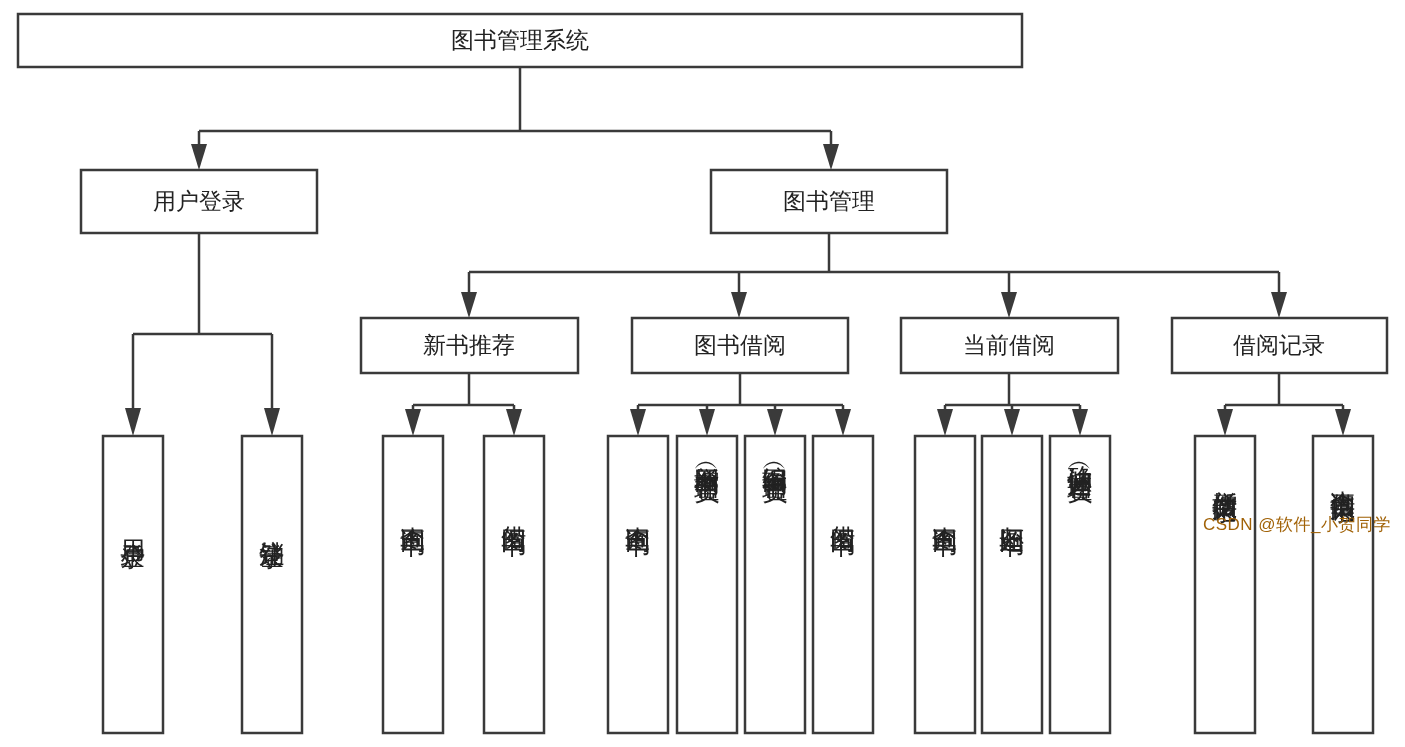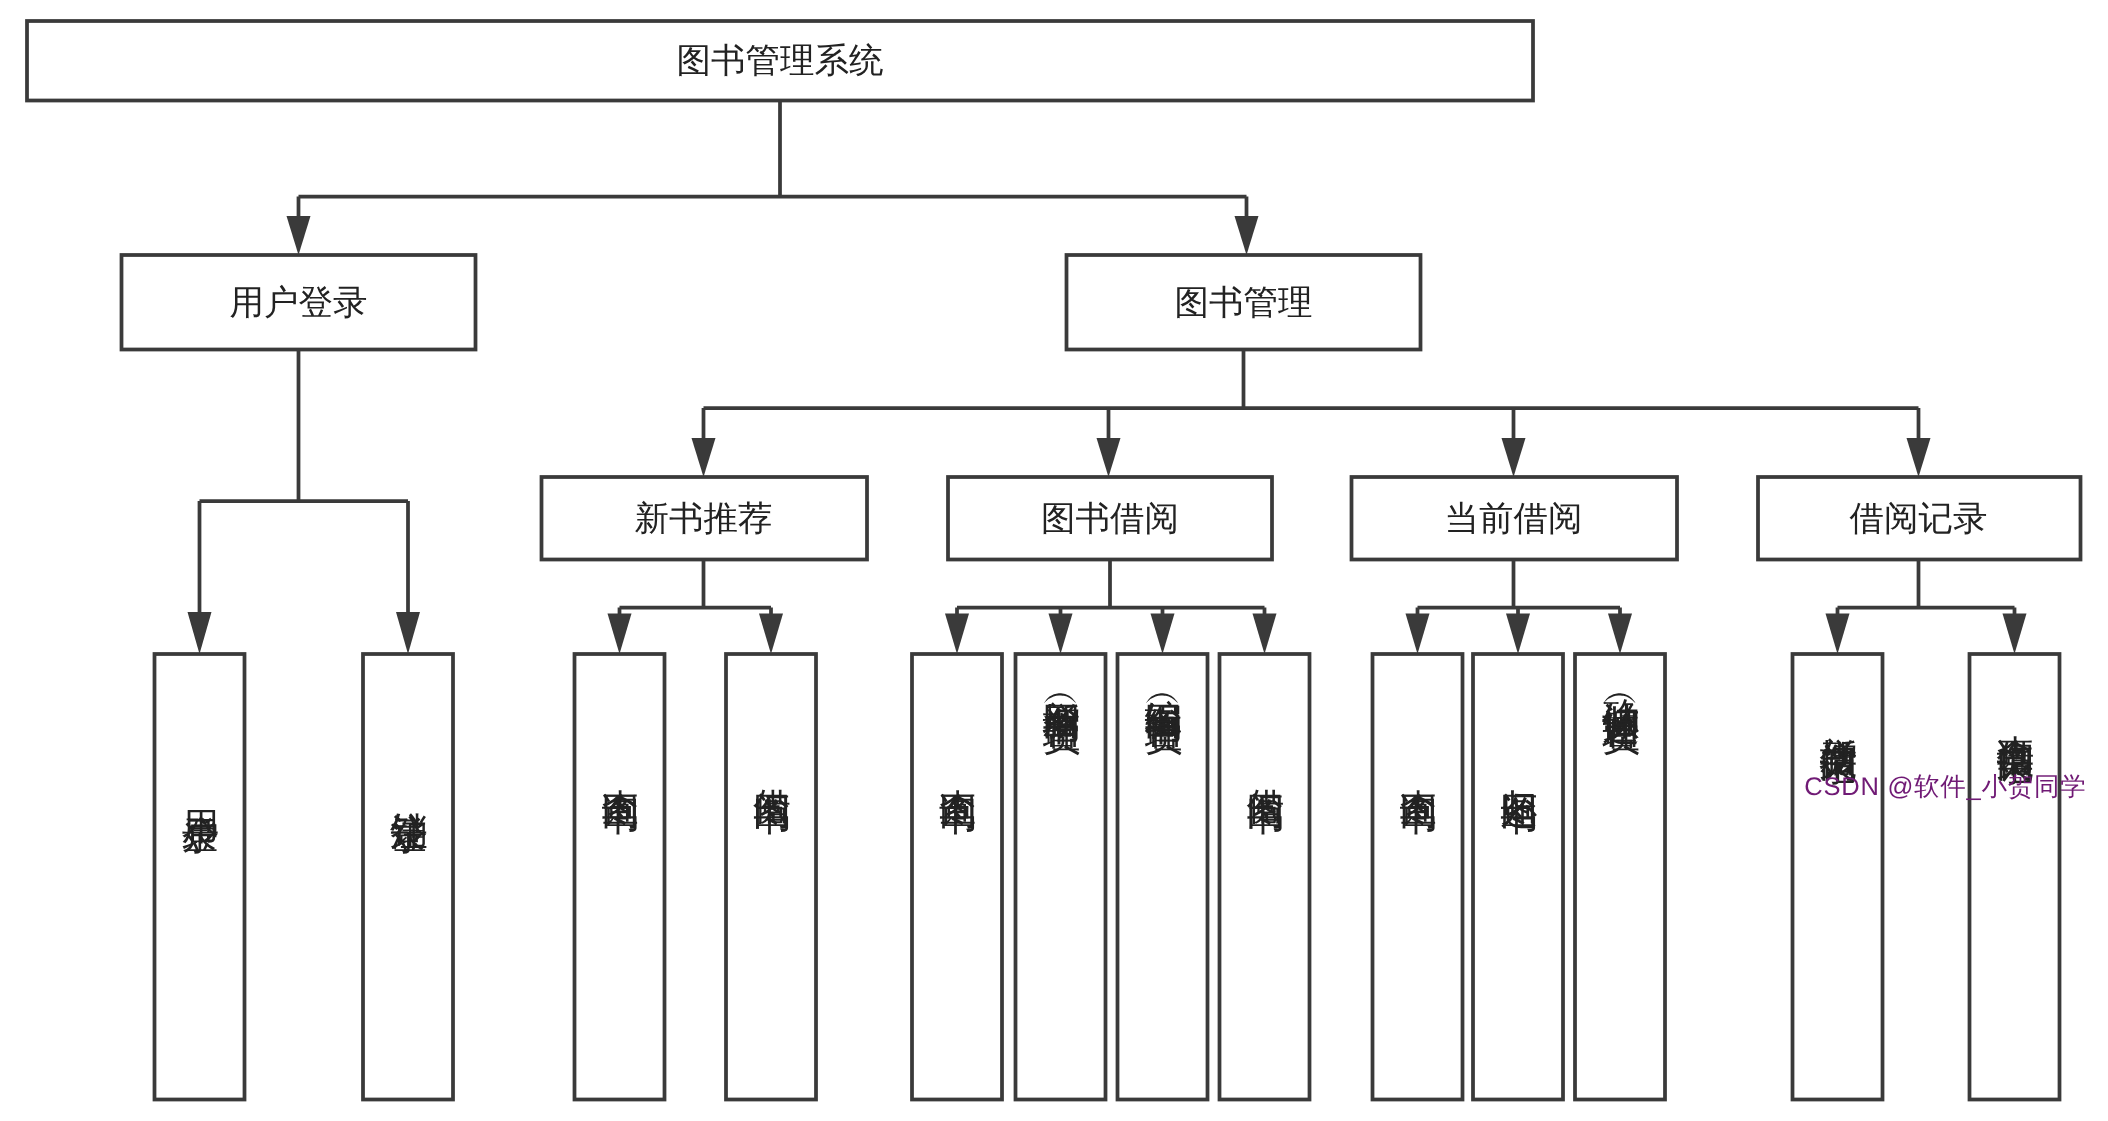--- a/index.html
+++ b/index.html
@@ -72,21 +72,21 @@
     letter-spacing: 2px;
     color: #222222;
     white-space: nowrap;
   }
   .watermark {
     position: absolute;
     right: 14px;
     bottom: 6px;
     font-family: "Liberation Sans", "DejaVu Sans", sans-serif;
     font-size: 17px;
-    color: #701a75;
+    color: #a16207;
     letter-spacing: 0.5px;
     white-space: nowrap;
     pointer-events: none;
   }
 </style>
 </head>
 <body>
 
 <div id="diagram-root">
 

